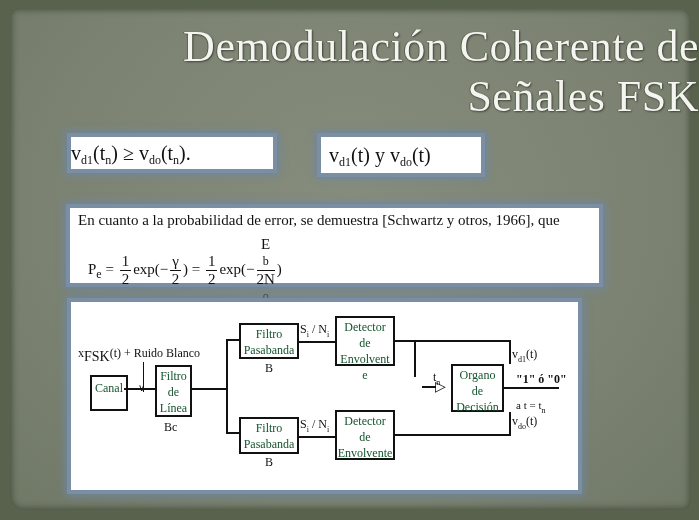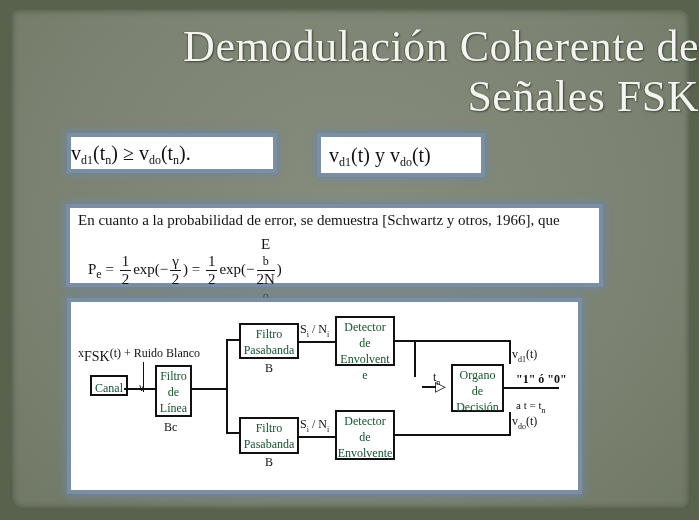--- a/index.html
+++ b/index.html
@@ -55,21 +55,21 @@
 
 <div class="box" style="left:71px;top:302px;width:507px;height:188px;">
 
   <div class="lbl" style="left:7px;top:44px;">
     <span>x</span><span class="sub" style="font-size:14px">FSK</span><span>(t) + Ruido Blanco</span>
   </div>
 
   <div class="line" style="left:72px;top:60px;width:1px;height:30px;"></div>
   <div class="lbl" style="left:67px;top:80px;font-size:10px;">∨</div>
 
-  <div class="diag-box" style="left:19px;top:73px;width:38px;height:21px;line-height:22px;"><span>Canal</span></div>
+  <div class="diag-box" style="left:19px;top:73px;width:38px;height:36px;line-height:22px;"><span>Canal</span></div>
   <div class="line" style="left:53px;top:86px;width:32px;height:2px;"></div>
 
   <div class="diag-box" style="left:84px;top:63px;width:37px;height:52px;padding-top:1px;">
     <div>Filtro</div>
     <div>de</div>
     <div>Línea</div>
   </div>
   <div class="lbl" style="left:93px;top:118px;">Bc</div>
 
   <div class="line" style="left:121px;top:86px;width:35px;height:2px;"></div>

